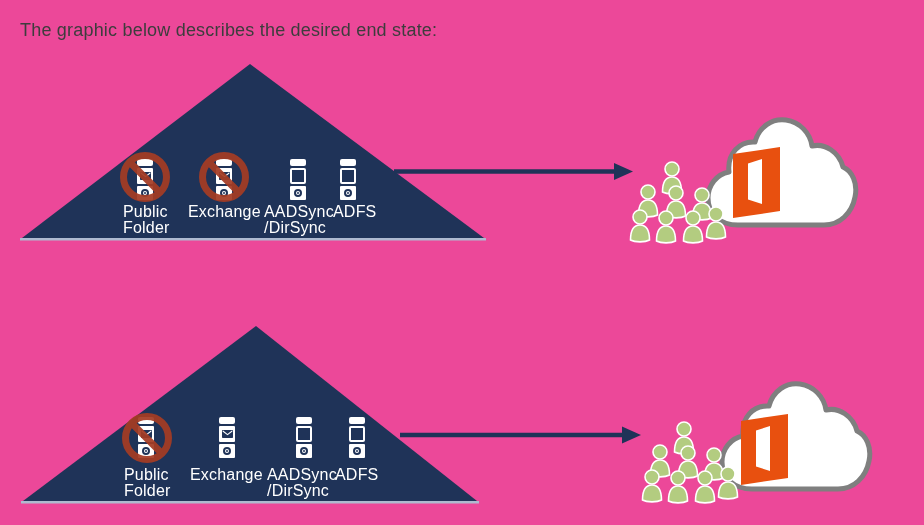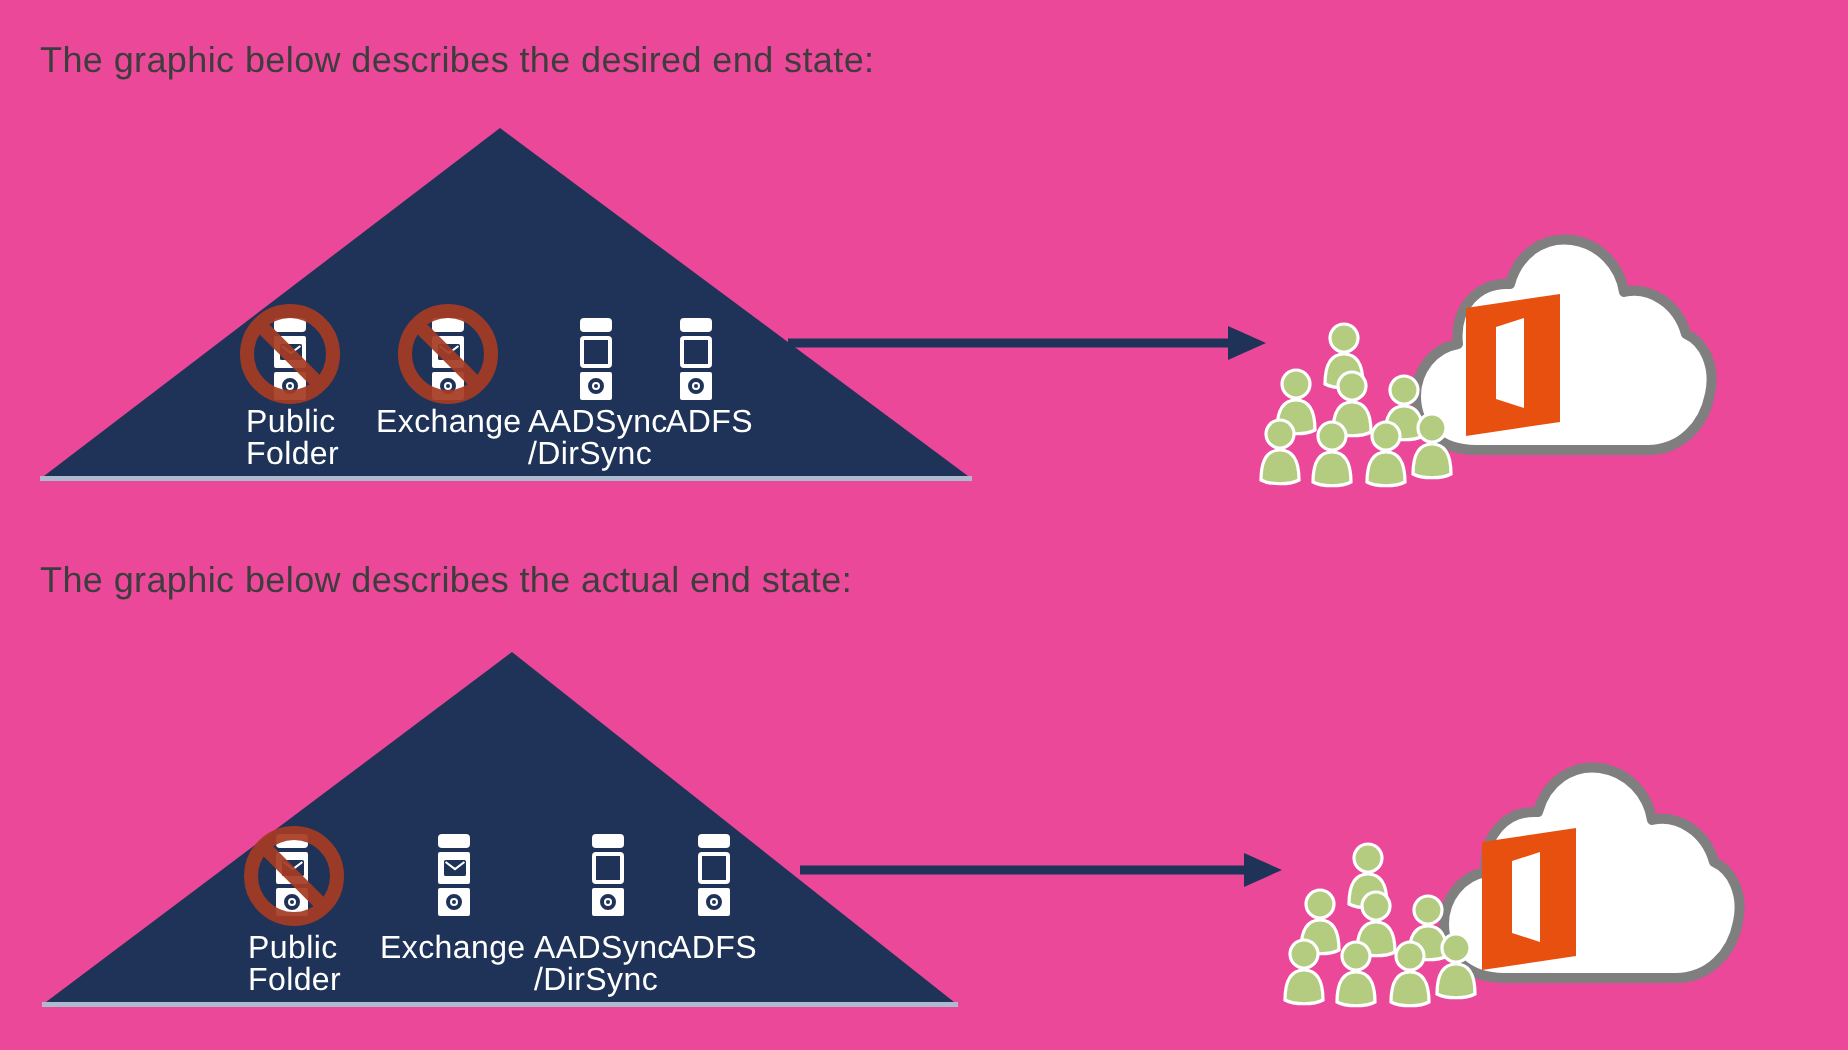--- a/index.html
+++ b/index.html
@@ -49,21 +49,20 @@
 
   .srvlabel{position:absolute;color:#fff;font-size:16px;line-height:16px;
             letter-spacing:.2px;white-space:nowrap}
 </style>
 </head>
 <body>
 
 <div class="canvas">
 
   <div class="heading" style="top:20px">The graphic below describes the desired end state:</div>
-  <div class="heading" style="top:280px">The graphic below describes the actual end state:</div>
 
   <svg class="scene" width="924" height="525" viewBox="0 0 924 525">
     <defs>
       <path id="cloudshape" class="cloudshape" d="M 36,108 C 18,108 6,97 6,81 C 6,68 15,57 27,55 C 25,37 37,24 53,25
                C 57,10 70,1 84,3 C 98,5 108,16 110,29 C 123,26 137,35 141,50
                C 150,54 156,66 153,80 C 150,96 138,108 122,108 Z"></path>
       <g id="officelogo">
         <path d="M0,7 L47,0 L47,64 L0,71 Z" style="fill:var(--orange)"></path>
         <path d="M15,16.5 L29,12 L29,57 L15,52.5 Z" fill="#fff"></path>
       </g>

